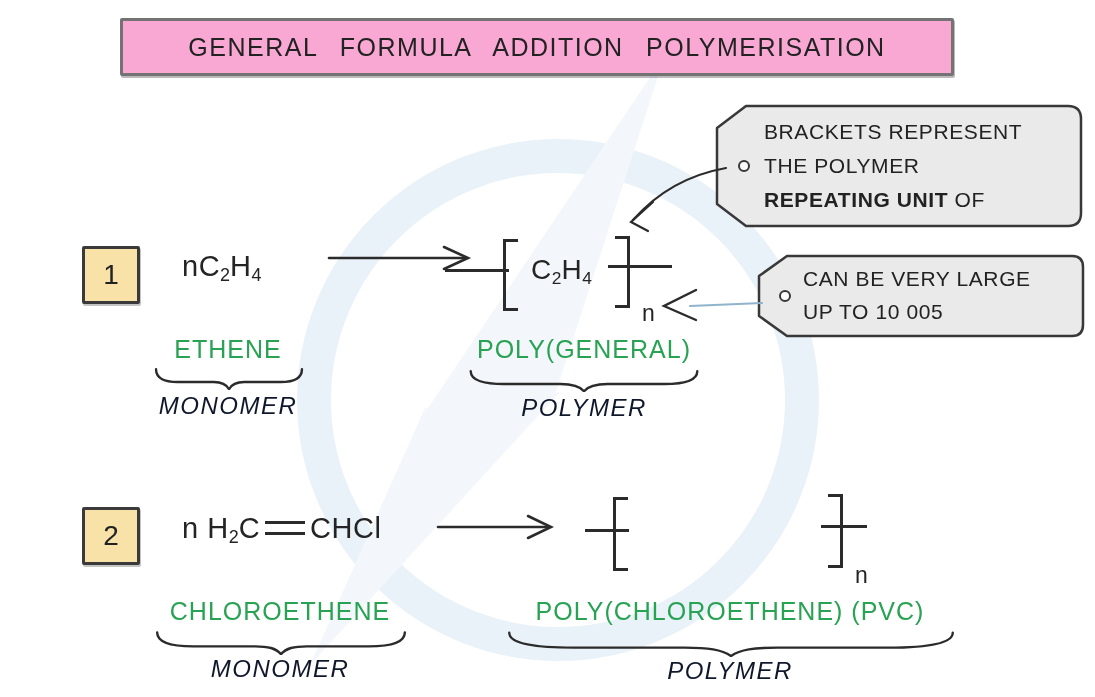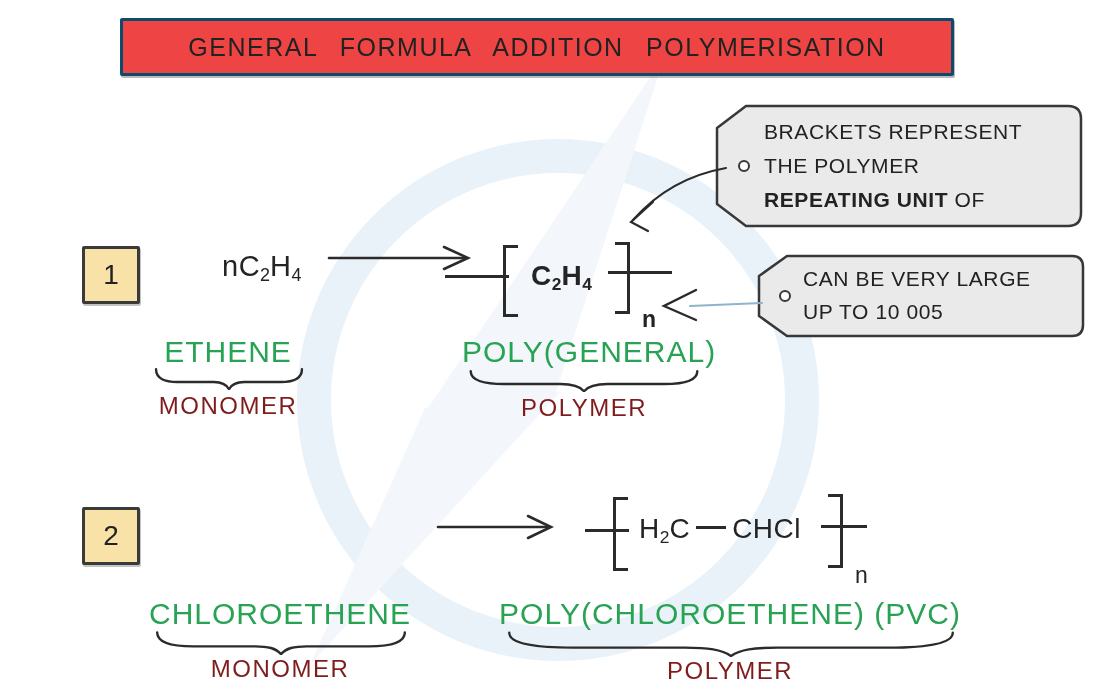--- a/index.html
+++ b/index.html
@@ -6,21 +6,21 @@
   .stage{
     position:relative;width:1095px;height:697px;overflow:hidden;background:#ffffff;
     font-family:"Liberation Sans", sans-serif;color:#2b2b2b;
   }
   .abs{position:absolute;}
   svg{display:block;}
 
   
   .banner{
     left:120px;top:18px;width:828px;height:52px;
-    background:#ef4444;border:3px solid #0c4a6e;border-radius:2px;
+    background:#f9a8d4;border:3px solid #737373;border-radius:2px;
     display:flex;align-items:center;justify-content:center;
     font-size:25px;letter-spacing:1.5px;word-spacing:14px;color:#222;
     box-shadow:1px 2px 0 rgba(58,58,58,.35);
   }
 
   
   .tag-text{position:absolute;font-size:21px;line-height:34px;letter-spacing:.6px;color:#222;white-space:nowrap;}
   .tag-text b{font-weight:bold;}
 
   
@@ -38,22 +38,22 @@
   .sbond{display:inline-block;width:30px;height:3px;background:#2b2b2b;vertical-align:middle;margin:0 6px 6px 6px;}
 
   
   .bond{background:#2b2b2b;height:3px;}
   .brak{width:15px;box-sizing:border-box;}
   .brak.left{border-left:3px solid #2b2b2b;border-top:3px solid #2b2b2b;border-bottom:3px solid #2b2b2b;}
   .brak.right{border-right:3px solid #2b2b2b;border-top:3px solid #2b2b2b;border-bottom:3px solid #2b2b2b;}
   .subn{font-size:23px;color:#242424;}
 
   
-  .greenlbl{color:#28a253;font-size:30px;letter-spacing:1px;text-align:center;white-space:nowrap;}
-  .rolelbl{color:#7f1d1d;font-size:24px;letter-spacing:1.5px;text-align:center;white-space:nowrap;}
+  .greenlbl{color:#28a253;font-size:25px;letter-spacing:1px;text-align:center;white-space:nowrap;}
+  .rolelbl{color:#0f172a;font-size:24px;letter-spacing:1.5px;text-align:center;white-space:nowrap;font-style:italic;}
   .brace path{stroke:#2b2b2b;stroke-width:2.4;fill:none;vector-effect:non-scaling-stroke;stroke-linecap:round;}
 </style>
 </head>
 <body>
 
 <div class="stage">
 
   <svg class="abs" style="left:0;top:0;" width="1095" height="697" aria-hidden="true">
     <circle cx="558" cy="400" r="244" fill="none" stroke="#eaf2f9" stroke-width="34"></circle>
     <polygon points="665,55 420,420 555,395" fill="#f3f7fb"></polygon>
@@ -94,30 +94,30 @@
 
   <svg class="abs" style="left:650px;top:286px;" width="115" height="40">
     <line x1="112" y1="17" x2="40" y2="20" stroke="#90b4cc" stroke-width="2.2" stroke-linecap="round"></line>
     <polyline points="46,4 14,20 46,34" stroke="#2b2b2b" stroke-width="2.4" fill="none" stroke-linecap="round"></polyline>
   </svg>
 
   <div class="abs numbox" style="left:82px;top:246px;">
     <span>1</span>
   </div>
 
-  <div class="abs formula" style="left:182px;top:250px;margin-left:40px;">
+  <div class="abs formula" style="left:182px;top:250px;">
     <span>nC</span><sub>2</sub><span>H</span><sub>4</sub>
   </div>
 
   <svg class="abs" style="left:325px;top:244px;" width="158" height="28">
     <line x1="4" y1="14" x2="140" y2="14" stroke="#2b2b2b" stroke-width="2.6" stroke-linecap="round"></line>
     <polyline points="119,3 143,14 119,25" stroke="#2b2b2b" stroke-width="2.6" fill="none" stroke-linecap="round"></polyline>
   </svg>
 
-  <div class="abs repeat" style="left:445px;top:236px;width:240px;height:102px;font-weight:bold;">
+  <div class="abs repeat" style="left:445px;top:230px;width:240px;height:102px;">
     <div class="abs bond" style="left:0;top:39px;width:64px;"></div>
     <div class="abs brak left" style="left:58px;top:9px;height:72px;"></div>
     <div class="abs formula" style="left:86px;top:24px;">
       <span>C</span><sub>2</sub><span>H</span><sub>4</sub>
     </div>
     <div class="abs brak right" style="left:170px;top:6px;height:72px;"></div>
     <div class="abs bond" style="left:163px;top:35px;width:64px;"></div>
     <div class="abs subn" style="left:197px;top:70px;">n</div>
   </div>
 
@@ -130,32 +130,32 @@
   <div class="abs greenlbl" style="left:462px;top:335px;width:244px;">POLY(GENERAL)</div>
   <svg class="abs brace" style="left:466px;top:368px;" width="236" height="24" viewBox="0 0 200 30" preserveAspectRatio="none">
     <path d="M 4,4 C 4,16 16,20 32,20 L 80,20 C 90,20 96,22 100,29 C 104,22 110,20 120,20 L 168,20 C 184,20 196,16 196,4"></path>
   </svg>
   <div class="abs rolelbl" style="left:466px;top:394px;width:236px;">POLYMER</div>
 
   <div class="abs numbox" style="left:82px;top:507px;">
     <span>2</span>
   </div>
 
+  <div class="abs formula" style="left:182px;top:512px;">
+    <span>n H</span><sub>2</sub><span>C</span><span class="dbond"></span><span>CHCl</span>
+  </div>
 
   <svg class="abs" style="left:436px;top:513px;" width="132" height="28">
     <line x1="2" y1="14" x2="112" y2="14" stroke="#2b2b2b" stroke-width="2.6" stroke-linecap="round"></line>
     <polyline points="92,3 115,14 92,25" stroke="#2b2b2b" stroke-width="2.6" fill="none" stroke-linecap="round"></polyline>
   </svg>
 
   <div class="abs repeat" style="left:585px;top:488px;width:300px;height:104px;">
     <div class="abs bond" style="left:0;top:41px;width:44px;"></div>
     <div class="abs brak left" style="left:28px;top:9px;height:74px;"></div>
-    <div class="abs formula" style="left:54px;top:25px;">
-      <span>H</span><sub>2</sub><span>C</span><span class="sbond"></span><span>CHCl</span>
-    </div>
     <div class="abs brak right" style="left:243px;top:6px;height:74px;"></div>
     <div class="abs bond" style="left:236px;top:37px;width:46px;"></div>
     <div class="abs subn" style="left:270px;top:74px;">n</div>
   </div>
 
   <div class="abs greenlbl" style="left:148px;top:597px;width:264px;">CHLOROETHENE</div>
   <svg class="abs brace" style="left:152px;top:629px;" width="258" height="26" viewBox="0 0 200 30" preserveAspectRatio="none">
     <path d="M 4,4 C 4,16 16,20 32,20 L 80,20 C 90,20 96,22 100,29 C 104,22 110,20 120,20 L 168,20 C 184,20 196,16 196,4"></path>
   </svg>
   <div class="abs rolelbl" style="left:148px;top:655px;width:264px;">MONOMER</div>

